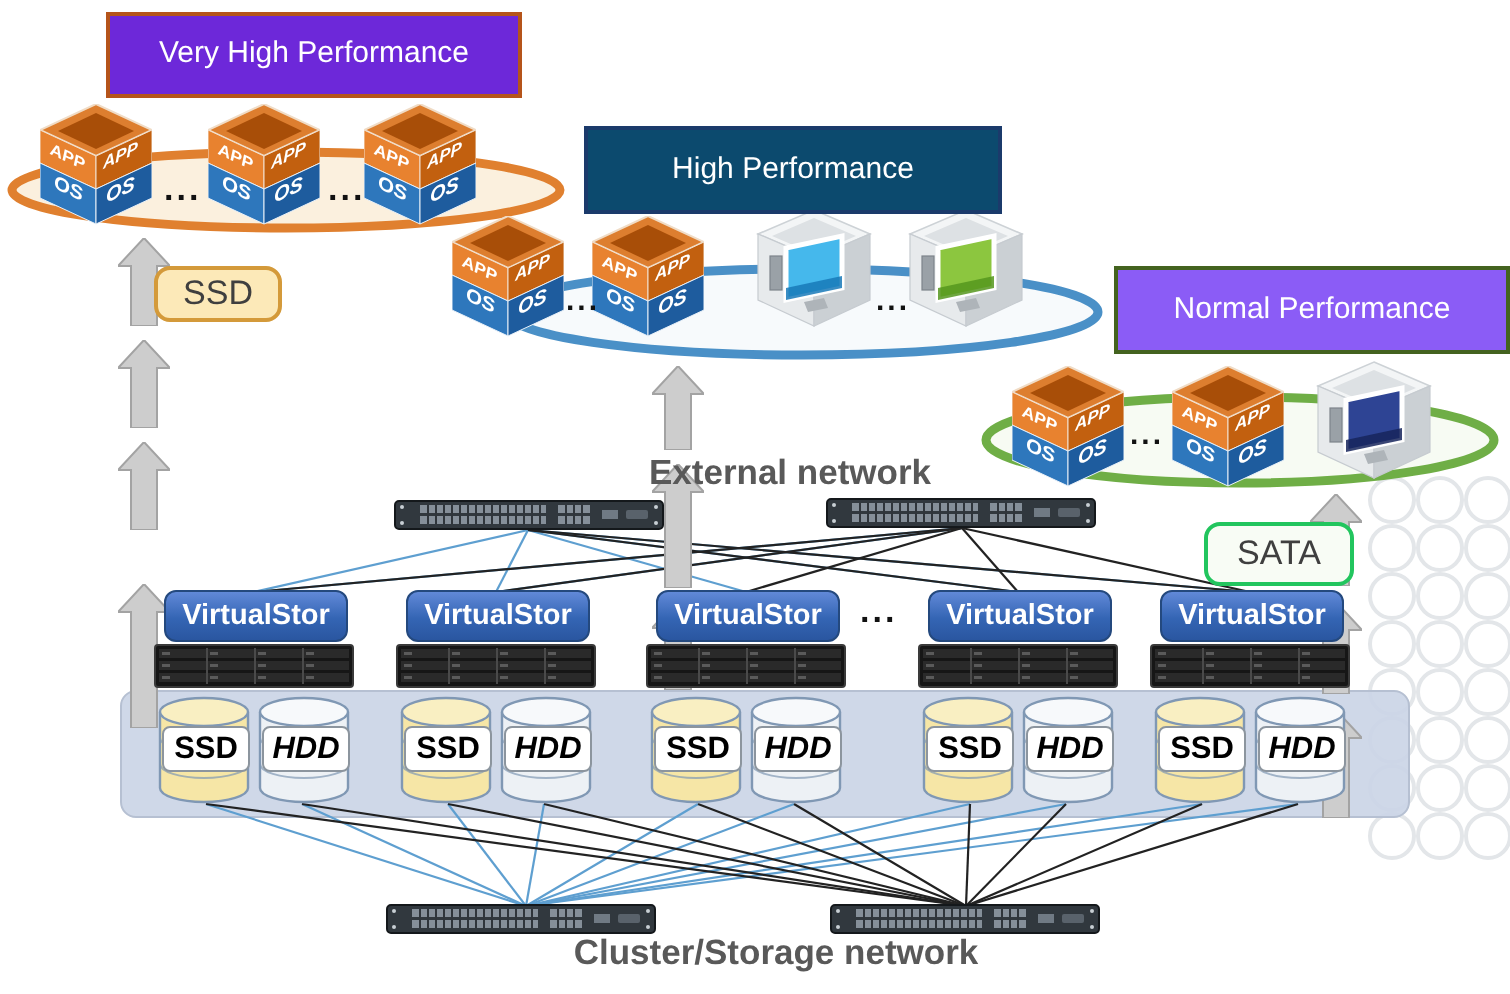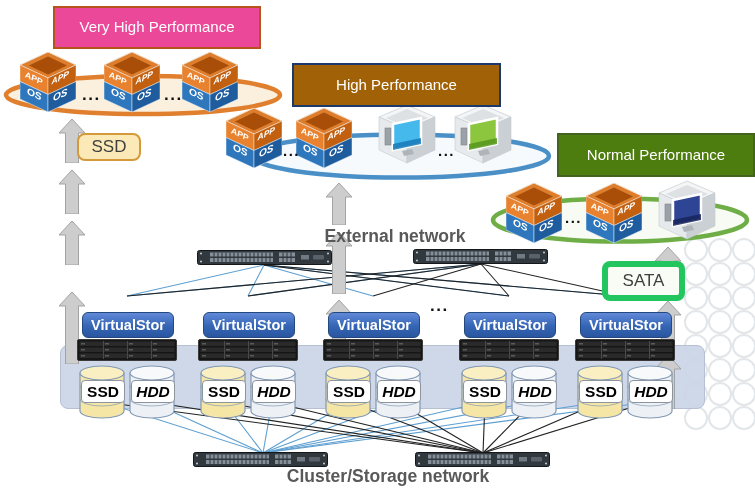--- a/index.html
+++ b/index.html
@@ -1,54 +1,54 @@
 <!DOCTYPE html>
 <html><head>
 <meta charset="utf-8">
 <style>
   html,body{margin:0;padding:0;background:#fff;}
   #canvas{position:relative;width:755px;height:497px;background:#fff;overflow:hidden;
           font-family:"Liberation Sans",sans-serif;}
   
   .tier-box{position:absolute;color:#fff;text-align:center;z-index:6;font-size:15px;line-height:18.5px;
             display:flex;flex-direction:column;justify-content:center;}
-  #box-db{left:53px;top:6px;width:204px;height:39px;background:#ec4899;border:2px solid #B5541A;}
-  #box-virt{left:292px;top:63px;width:205px;height:40px;background:#a16207;border:2px solid #1B3A6B;}
-  #box-arch{left:557px;top:133px;width:194px;height:40px;background:#4d7c0f;border:2px solid #44631F;}
+  #box-db{left:53px;top:6px;width:204px;height:39px;background:#6d28d9;border:2px solid #B5541A;}
+  #box-virt{left:292px;top:63px;width:205px;height:40px;background:#0c4a6e;border:2px solid #1B3A6B;}
+  #box-arch{left:557px;top:133px;width:194px;height:40px;background:#8b5cf6;border:2px solid #44631F;}
   
   .ring{position:absolute;z-index:3;}
   
   .cube,.vmcube{position:absolute;z-index:4;}
   .cube-t{fill:#ffffff;font-weight:bold;font-style:italic;font-family:"Liberation Sans",sans-serif;}
   .vm-blue .screen{fill:#45B8EC}.vm-blue .strip{fill:#1779B8}
   .vm-green .screen{fill:#8CC63F}.vm-green .strip{fill:#55961D}
   .vm-navy .screen{fill:#2E4494}.vm-navy .strip{fill:#16255C}
   
   .dots{position:absolute;z-index:5;font-weight:900;font-size:17px;letter-spacing:1.5px;color:#111;
         line-height:6px;height:10px;}
   
   .chip{position:absolute;display:flex;align-items:center;justify-content:center;
         border-radius:8px;font-size:17px;color:#3F3F3F;z-index:6;background:#fff;}
   #chip-ssd{left:77px;top:133px;width:60px;height:24px;background:#FCE9B8;border:2px solid #D49A3A;}
   #chip-ssdsata{left:319px;top:194px;width:124px;height:28px;background:#FDFEFF;border:2px solid #5B9BD5;border-radius:10px;}
-  #chip-sata{left:602px;top:261px;width:71px;height:28px;background:#F8FCF5;border:6px solid #22c55e;}
+  #chip-sata{left:602px;top:261px;width:71px;height:28px;background:#F8FCF5;border:2px solid #22c55e;}
   
   .netlabel{position:absolute;font-weight:bold;font-size:17.5px;color:#595959;text-align:center;z-index:6;}
   #ext-label{left:295px;top:226px;width:200px;}
   #cluster-label{left:268px;top:466px;width:240px;}
   
   .arr{position:absolute;z-index:3;}
   
   #band{left:60px;top:345px;width:643px;height:62px;background:rgba(203,213,230,0.92);
         border:1px solid #B6C0D2;border-radius:8px;z-index:1;position:absolute;}
   
   #lines{position:absolute;left:0;top:0;z-index:2;}
   .switch{position:absolute;z-index:4;}
   
-  .node{position:absolute;width:100px;height:112px;z-index:5;top:312px;}
+  .node{position:absolute;width:100px;height:112px;z-index:5;top:295px;}
   .vs-label{position:absolute;left:5px;top:0;width:90px;height:24px;border-radius:6px;
             background:linear-gradient(#6189D8,#3465B4 55%,#2A56A0);border:1px solid #24497E;
             color:#fff;font-size:14.5px;font-weight:bold;display:flex;align-items:center;justify-content:center;}
   .rack{position:absolute;left:0;top:27px;}
   .cyl{position:absolute;top:53px;}
   .cyl-ssd{left:2px;} .cyl-hdd{left:52px;}
   .cyl-chip{position:absolute;top:68px;width:42px;height:21px;background:#fff;border:1.5px solid #8C959E;
             border-radius:4px;display:flex;align-items:center;justify-content:center;
             font-size:15.5px;font-weight:bold;color:#000;}
   .chip-l{left:4px;} .chip-r{left:54px;font-style:italic;}

